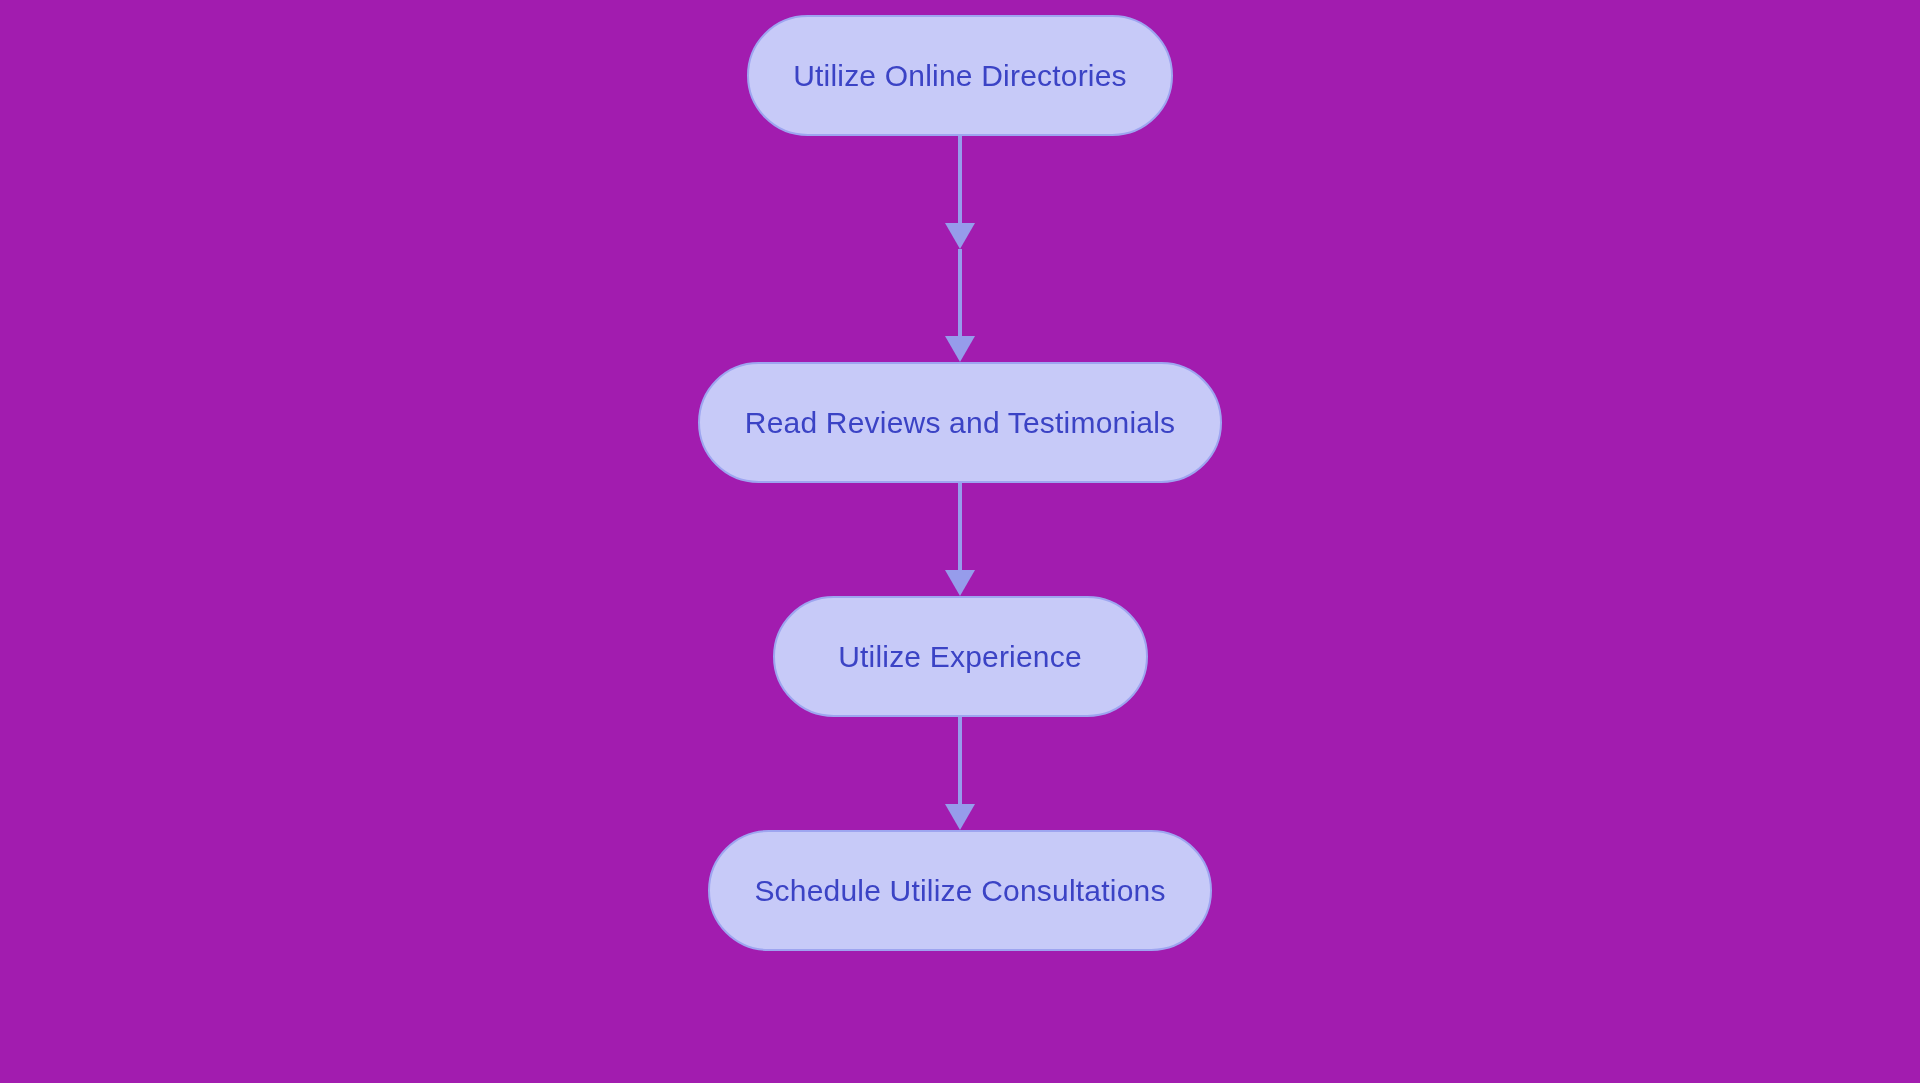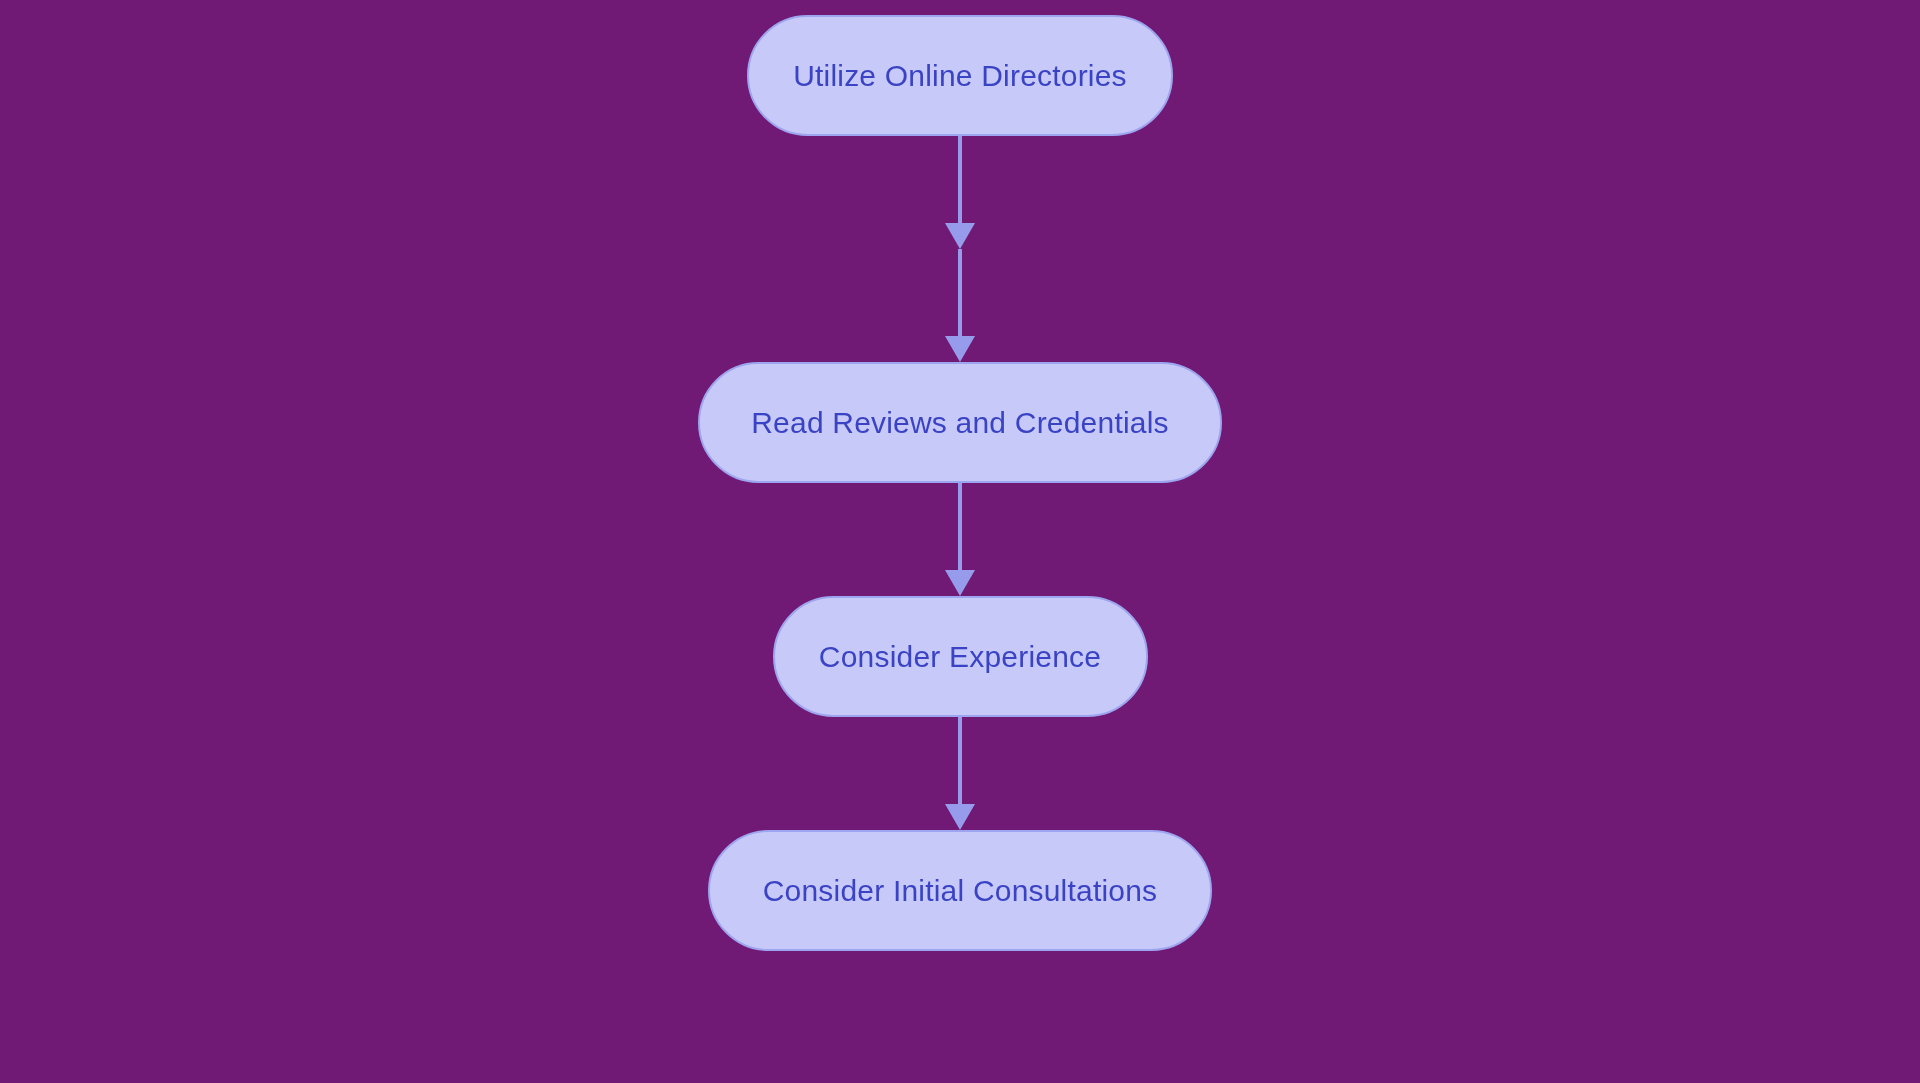--- a/index.html
+++ b/index.html
@@ -7,21 +7,21 @@
     width: 1920px;
     height: 1083px;
     background: #ffffff;
     overflow: hidden;
     font-family: "Liberation Sans", "DejaVu Sans", sans-serif;
   }
   .canvas {
     position: relative;
     width: 1920px;
     height: 1083px;
-    background: #701a75;
+    background: #a21caf;
     display: flex;
     flex-direction: column;
     align-items: center;
     padding-top: 15px;
   }
   .node {
     height: 121px;
     border-radius: 61px;
     background: #c7caf8;
     border: 2px solid #9ea5f0;
@@ -77,34 +77,34 @@
     <div class="head"></div>
   </div>
 
 
   <div class="arrow">
     <div class="line"></div>
     <div class="head"></div>
   </div>
 
   <div class="node node-3">
-    <span>Read Reviews and Credentials</span>
+    <span>Read Reviews and Testimonials</span>
   </div>
 
   <div class="arrow">
     <div class="line"></div>
     <div class="head"></div>
   </div>
 
   <div class="node node-4">
-    <span>Consider Experience</span>
+    <span>Utilize Experience</span>
   </div>
 
   <div class="arrow">
     <div class="line"></div>
     <div class="head"></div>
   </div>
 
   <div class="node node-5">
-    <span>Consider Initial Consultations</span>
+    <span>Schedule Utilize Consultations</span>
   </div>
 
 </div>
 
 </body></html>

